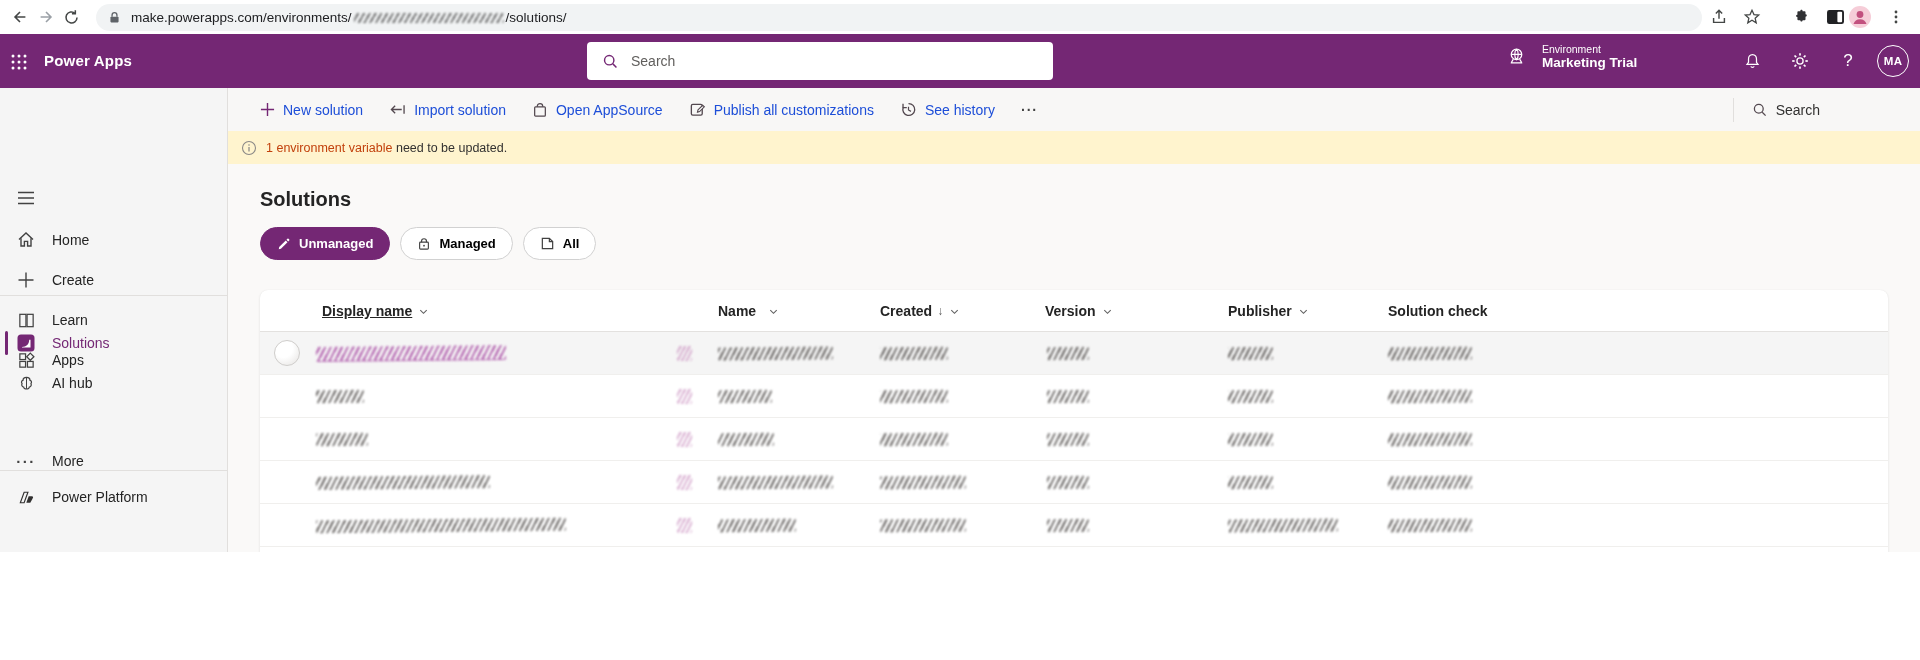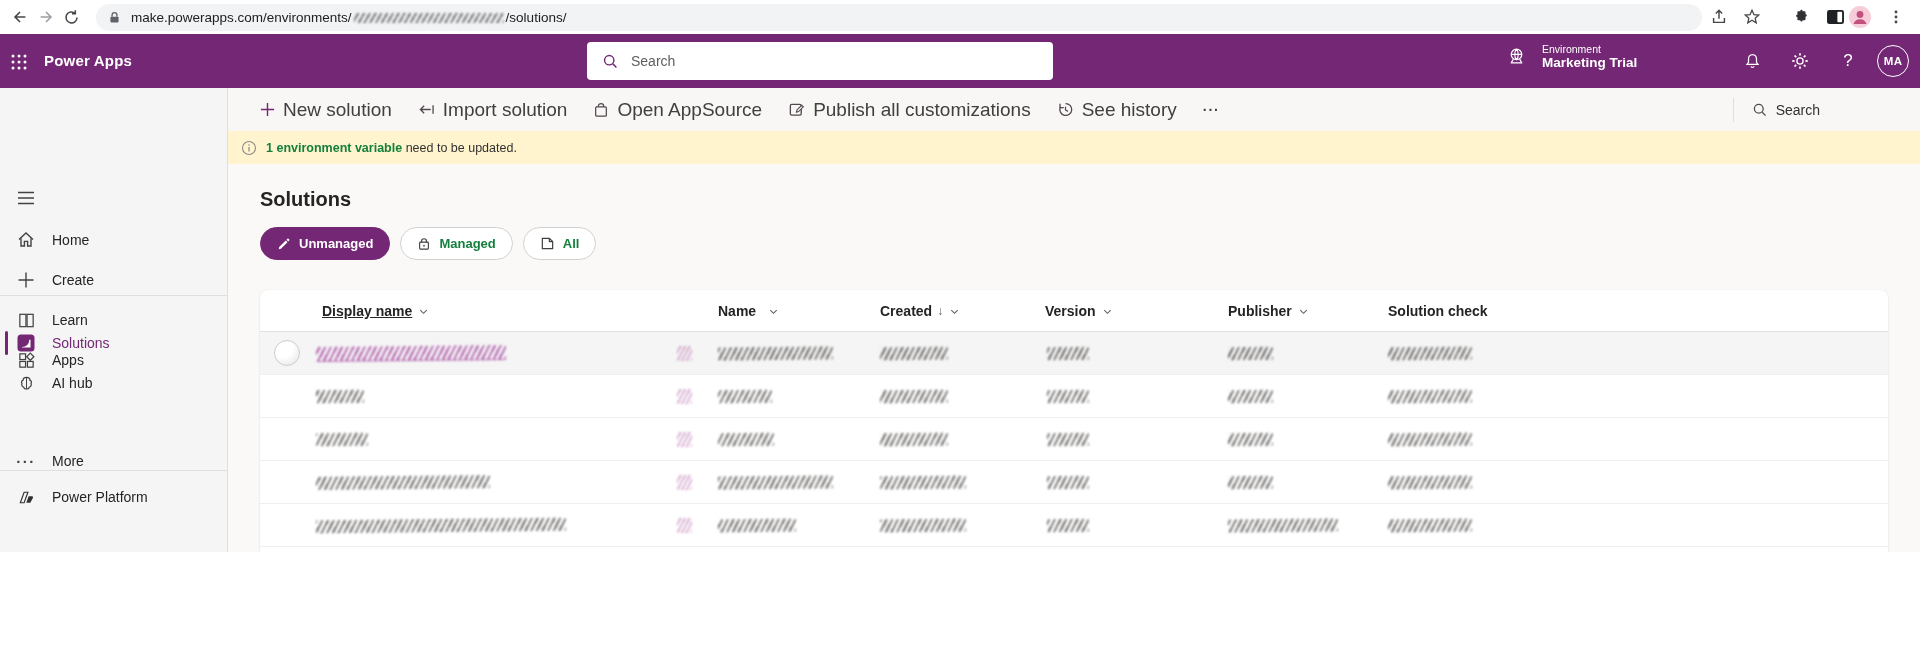--- a/index.html
+++ b/index.html
@@ -40,37 +40,37 @@
   .side-item .lbl { position:absolute; left:52px; font-size:14px; color:#242424; }
   .side-item.selected .lbl { color:#742774; }
   .sel-bar { position:absolute; left:5px; top:6px; width:3px; height:24px; border-radius:2px; background:#742774; }
   .side-div { position:absolute; left:0; width:228px; border-top:1px solid #e1dfdd; }
   .dots-lbl { font-size:15px; font-weight:700; color:#424242; letter-spacing:1.5px; }
 
   
   #command-bar { position:absolute; left:228px; top:88px; width:1692px; height:43px; background:#f8f7f6; display:flex; align-items:center; }
   .cmd-item { display:flex; align-items:center; margin-left:26px; cursor:pointer; }
   .cmd-item:first-child { margin-left:32px; }
-  .cmd-item .txt { margin-left:8px; font-size:19px; color:#404040; white-space:nowrap; }
+  .cmd-item .txt { margin-left:8px; font-size:14px; color:#1d4ed8; white-space:nowrap; }
   #cmd-overflow { margin-left:26px; font-size:14px; font-weight:700; color:#424242; letter-spacing:1px; cursor:pointer; }
   #cmd-right { position:absolute; right:100px; display:flex; align-items:center; }
   #cmd-divider { width:1px; height:24px; background:#e1dfdd; margin-right:18px; }
   #cmd-search { display:flex; align-items:center; cursor:pointer; }
   #cmd-search .txt { margin-left:8px; font-size:14px; color:#323130; }
 
   
   #banner { position:absolute; left:228px; top:131px; width:1692px; height:33px; background:#fff4ce; display:flex; align-items:center; padding-left:13px; }
   #banner .msg { margin-left:9px; font-size:12.5px; color:#323130; }
-  #banner a { color:#15803d; text-decoration:none; cursor:pointer;font-weight:bold; }
+  #banner a { color:#c2410c; text-decoration:none; cursor:pointer; }
 
   
   #content { position:absolute; left:228px; top:164px; width:1692px; height:496px; background:#faf9f8; }
   #page-title { position:absolute; left:32px; top:24px; font-size:20px; font-weight:700; color:#242424; }
   #filter-pills { position:absolute; left:32px; top:63px; display:flex; gap:10px; }
-  .pill { height:33px; border-radius:17px; display:flex; align-items:center; padding:0 16px; font-size:13px; cursor:pointer; background:#fff; border:1px solid #d1d1d1; color:#15803d; }
+  .pill { height:33px; border-radius:17px; display:flex; align-items:center; padding:0 16px; font-size:13px; cursor:pointer; background:#fff; border:1px solid #d1d1d1; color:#000000; }
   .pill .plbl { margin-left:8px; font-weight:600; }
   .pill.selected { background:#742774; border-color:#742774; color:#fff; }
 
   
   #table-card { position:absolute; left:32px; top:126px; width:1628px; height:301px; background:#fff; border-radius:8px;
       box-shadow:0 1px 3px rgba(0,0,0,.09), 0 0 1px rgba(0,0,0,.07); }
   #thead { position:absolute; left:0; top:0; width:1628px; height:42px; border-bottom:1px solid #e3e1df; }
   .th { position:absolute; top:0; height:42px; display:flex; align-items:center; font-size:14px; font-weight:700; color:#242424; cursor:pointer; }
   .th .chev { margin-left:6px; display:flex; align-items:center; }
   .th .sort { margin-left:5px; font-size:12px; color:#616161; }

